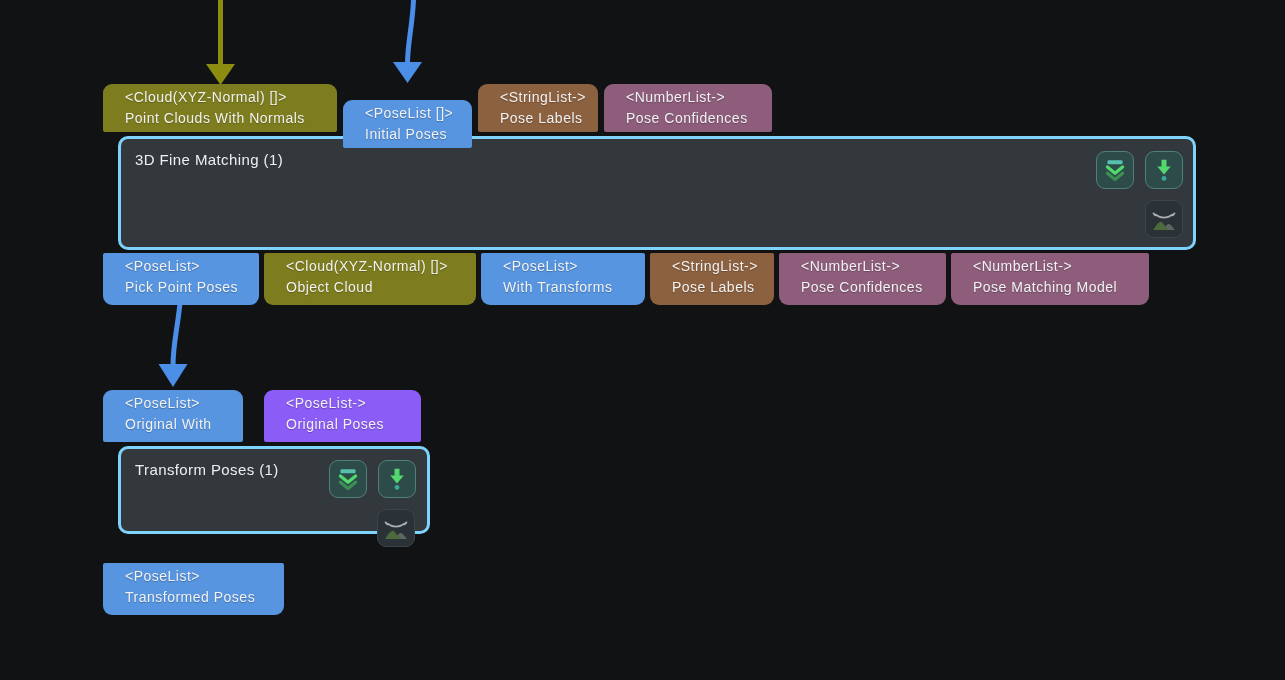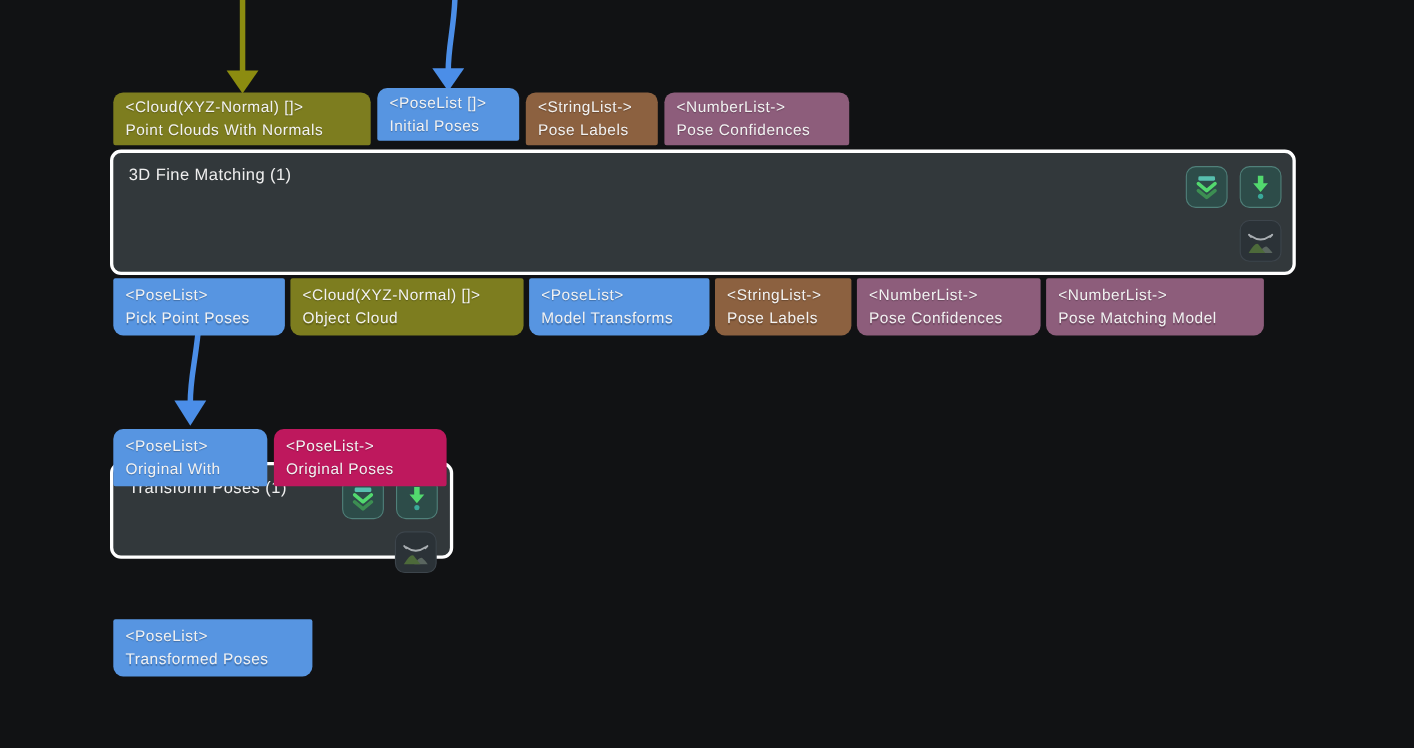--- a/index.html
+++ b/index.html
@@ -3,32 +3,32 @@
 <meta charset="utf-8">
 <style>
   html,body{margin:0;padding:0;background:#111214;}
   .canvas{
     position:relative;width:1285px;height:680px;background:#111214;
     overflow:hidden;font-family:"Liberation Sans",sans-serif;
   }
   .edges{position:absolute;left:0;top:0;width:1285px;height:680px;z-index:0;pointer-events:none;}
   .port{
     position:absolute;z-index:2;box-sizing:border-box;
-    display:flex;flex-direction:column;justify-content:center;
-    padding:3px 11px;color:#f2f2f2;
+    display:flex;flex-direction:column;
+    padding:3px 22px;color:#f2f2f2;
   }
   .port .ptype,.port .pname{
     display:block;font-size:14px;line-height:21px;white-space:nowrap;letter-spacing:.5px;
     text-shadow:0 1px 1px rgba(0,0,0,.25);
   }
   .port.in{border-radius:9px 9px 2px 2px;}
   .port.out{border-radius:2px 2px 9px 9px;}
   .node{
     position:absolute;z-index:1;box-sizing:border-box;
-    background:#32383b;border:3px solid #ffffff;border-radius:10px;
+    background:#32383b;border:3px solid #7dd3fc;border-radius:10px;margin-left:18px;
   }
   .node-title{
     position:absolute;left:14px;top:12px;font-size:15px;letter-spacing:.4px;
     color:#efefef;white-space:nowrap;
   }
   .icon-btn{
     position:absolute;width:38px;height:38px;border-radius:9px;box-sizing:border-box;
     display:flex;align-items:center;justify-content:center;
   }
   .icon-btn.action{background:#2d4c49;border:1px solid #50807a;}
@@ -52,21 +52,21 @@
     <g>
       <path d="M180 303 C177 332 173 344 173 366" fill="none" stroke-width="5" stroke="#4b8ee8"></path>
       <polygon points="158.5,364 187.5,364 173,387" fill="#4b8ee8"></polygon>
     </g>
   </svg>
 
   <div class="port in" style="left: 103px; top: 84px; width: 234px; height: 48px; background: rgb(125, 125, 31);">
     <span class="ptype">&lt;Cloud(XYZ-Normal) []&gt;</span>
     <span class="pname">Point Clouds With Normals</span>
   </div>
-  <div class="port in" style="left: 343px; top: 80px; width: 129px; height: 48px; background: rgb(87, 149, 225);">
+  <div class="port in" style="left: 343px; top: 100px; width: 129px; height: 48px; background: rgb(87, 149, 225);">
     <span class="ptype">&lt;PoseList []&gt;</span>
     <span class="pname">Initial Poses</span>
   </div>
   <div class="port in" style="left: 478px; top: 84px; width: 120px; height: 48px; background: rgb(140, 97, 64);">
     <span class="ptype">&lt;StringList-&gt;</span>
     <span class="pname">Pose Labels</span>
   </div>
   <div class="port in" style="left: 604px; top: 84px; width: 168px; height: 48px; background: rgb(141, 93, 123);">
     <span class="ptype">&lt;NumberList-&gt;</span>
     <span class="pname">Pose Confidences</span>
@@ -99,45 +99,45 @@
   <div class="port out" style="left: 103px; top: 253px; width: 156px; height: 52px; background: rgb(87, 149, 225);">
     <span class="ptype">&lt;PoseList&gt;</span>
     <span class="pname">Pick Point Poses</span>
   </div>
   <div class="port out" style="left: 264px; top: 253px; width: 212px; height: 52px; background: rgb(125, 125, 31);">
     <span class="ptype">&lt;Cloud(XYZ-Normal) []&gt;</span>
     <span class="pname">Object Cloud</span>
   </div>
   <div class="port out" style="left: 481px; top: 253px; width: 164px; height: 52px; background: rgb(87, 149, 225);">
     <span class="ptype">&lt;PoseList&gt;</span>
-    <span class="pname">Model Transforms</span>
+    <span class="pname">With Transforms</span>
   </div>
   <div class="port out" style="left: 650px; top: 253px; width: 124px; height: 52px; background: rgb(140, 97, 64);">
     <span class="ptype">&lt;StringList-&gt;</span>
     <span class="pname">Pose Labels</span>
   </div>
   <div class="port out" style="left: 779px; top: 253px; width: 167px; height: 52px; background: rgb(141, 93, 123);">
     <span class="ptype">&lt;NumberList-&gt;</span>
     <span class="pname">Pose Confidences</span>
   </div>
   <div class="port out" style="left: 951px; top: 253px; width: 198px; height: 52px; background: rgb(141, 93, 123);">
     <span class="ptype">&lt;NumberList-&gt;</span>
     <span class="pname">Pose Matching Model</span>
   </div>
 
   <div class="port in" style="left: 103px; top: 390px; width: 140px; height: 52px; background: rgb(87, 149, 225);">
     <span class="ptype">&lt;PoseList&gt;</span>
     <span class="pname">Original With</span>
   </div>
-  <div class="port in" style="left: 249px; top: 390px; width: 157px; height: 52px; background: #be185d;">
+  <div class="port in" style="left: 264px; top: 390px; width: 157px; height: 52px; background: #8b5cf6;">
     <span class="ptype">&lt;PoseList-&gt;</span>
     <span class="pname">Original Poses</span>
   </div>
 
-  <div class="node" style="left:100px;top:420px;width:312px;height:88px">
+  <div class="node" style="left:100px;top:446px;width:312px;height:88px">
     <span class="node-title">Transform Poses (1)</span>
     <div class="icon-btn action" style="left:208px;top:11px">
       <svg width="26" height="26" viewBox="0 0 24 24">
         <rect x="5" y="3" width="14" height="3.8" rx="1.2" fill="#57bfae"></rect>
         <path d="M5 9.2 L12 15 L19 9.2" fill="none" stroke-width="3" stroke-linecap="round" stroke-linejoin="round" stroke="#52d96e"></path>
         <path d="M5 15 L12 20.8 L19 15" fill="none" stroke-width="3" stroke-linecap="round" stroke-linejoin="round" stroke="#3c8e52"></path>
       </svg>
     </div>
     <div class="icon-btn action" style="left:257px;top:11px">
       <svg width="26" height="26" viewBox="0 0 24 24">

